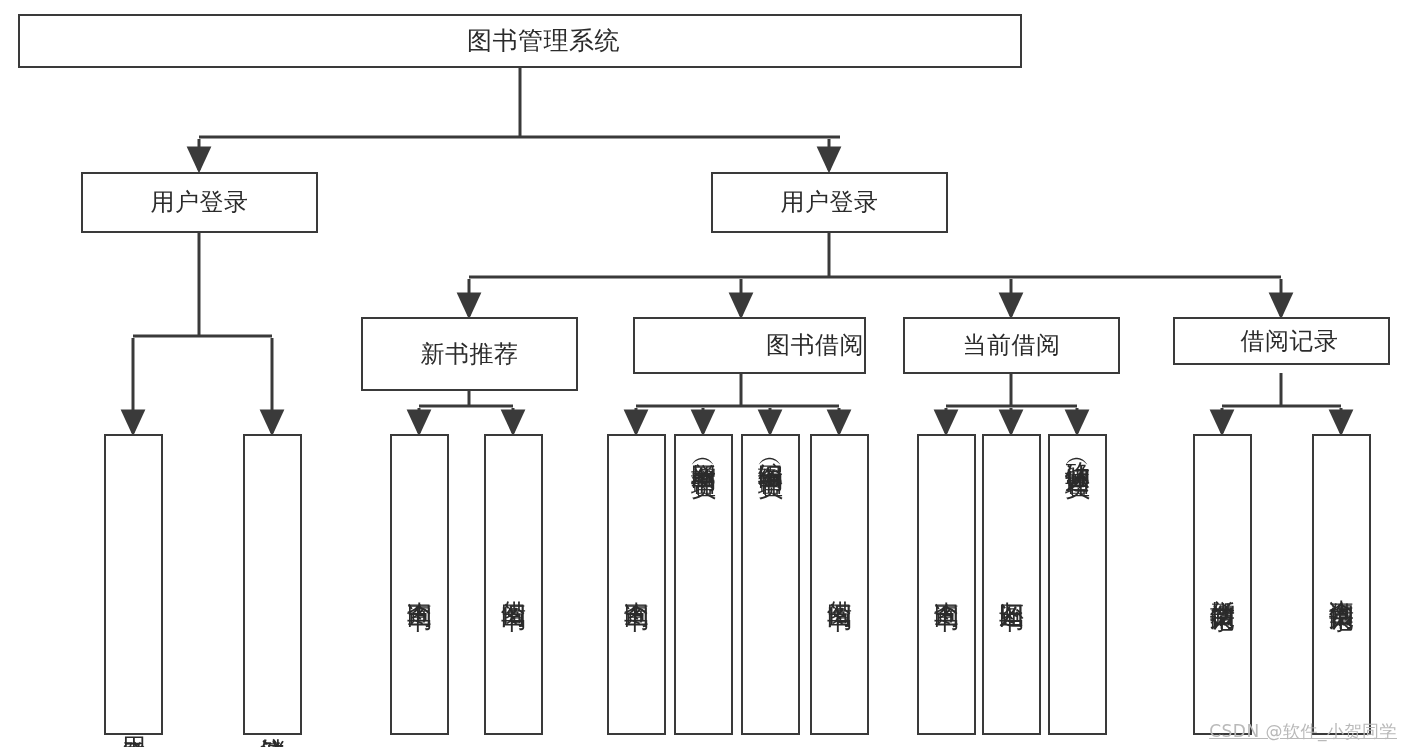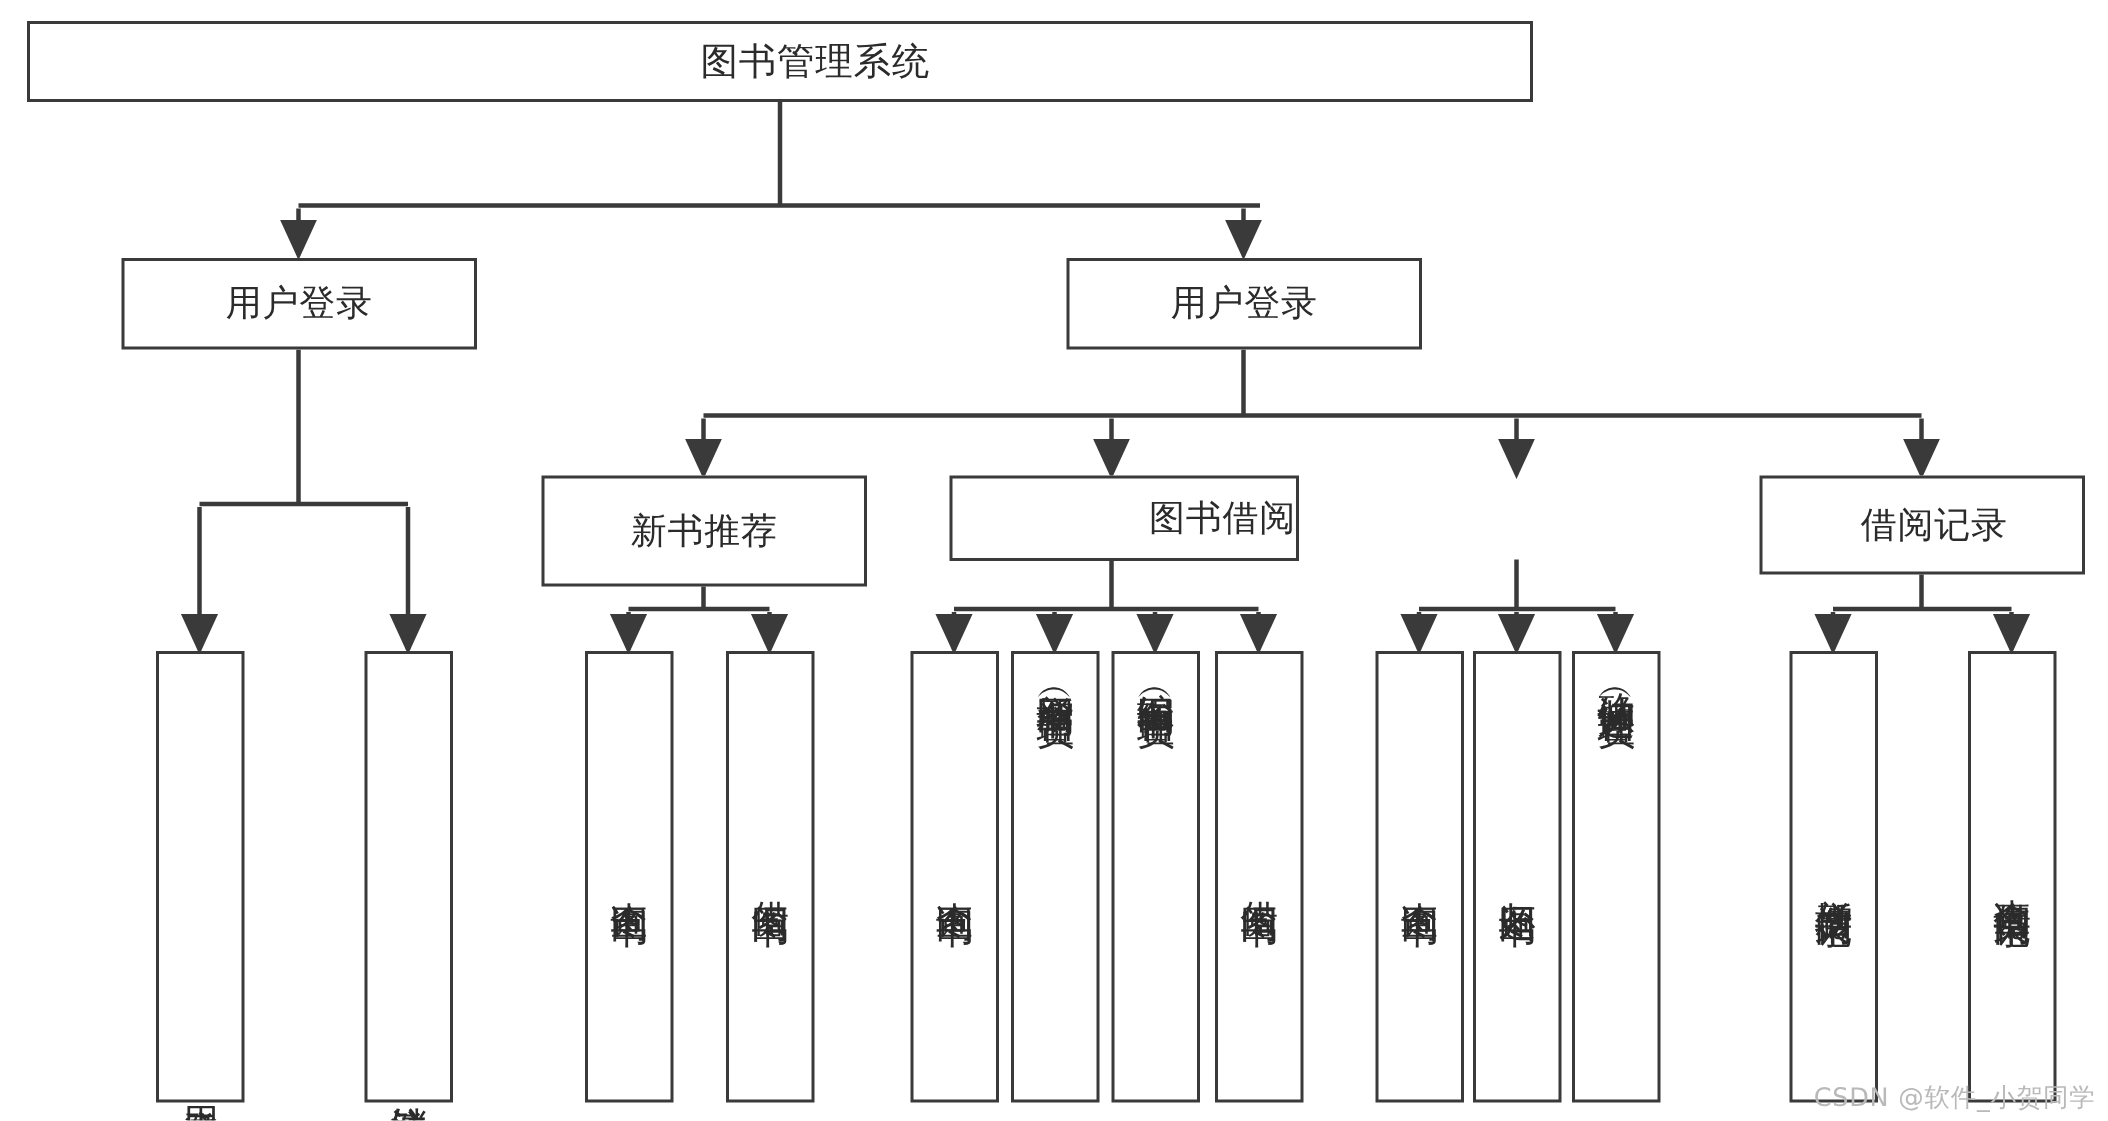--- a/index.html
+++ b/index.html
@@ -75,20 +75,21 @@
   }
   #watermark {
     position: absolute;
     right: 8px;
     bottom: 4px;
     font-size: 17px;
     color: #b9b9b9;
     letter-spacing: 0.5px;
     white-space: nowrap;
     user-select: none;
+    text-decoration: underline;
   }
 </style>
 </head>
 <body>
 
 <div id="canvas">
 
   <svg id="edges" viewBox="0 0 1405 747" xmlns="http://www.w3.org/2000/svg">
     <defs>
       <marker id="arrow" viewBox="0 0 12 12" refX="10.5" refY="6" markerWidth="9" markerHeight="9" orient="auto-start-reverse">
@@ -149,21 +150,24 @@
   <div class="node h" style="left:711px; top:172px; width:237px; height:61px;">
     <span class="lbl">用户登录</span>
   </div>
 
   <div class="node h" style="left:361px; top:317px; width:217px; height:74px;">
     <span class="lbl">新书推荐</span>
   </div>
   <div class="node h" style="left:633px; top:317px; width:233px; height:57px;justify-content:flex-end;">
     <span class="lbl">图书借阅</span>
   </div>
-  <div class="node h" style="left:1173px; top:317px; width:217px; height:66px;padding-left:16px;">
+  <div class="node h" style="left:903px; top:317px; width:217px; height:57px;">
+    <span class="lbl">当前借阅</span>
+  </div>
+  <div class="node h" style="left:1173px; top:317px; width:217px; height:48px;padding-left:16px;">
     <span class="lbl">借阅记录</span>
   </div>
 
   <div class="node v bot" style="left:104px; top:434px; width:59px; height:301px;">
     <span class="lbl">用户登录</span>
   </div>
   <div class="node v bot" style="left:243px; top:434px; width:59px; height:301px;">
     <span class="lbl">注销登录</span>
   </div>
 

